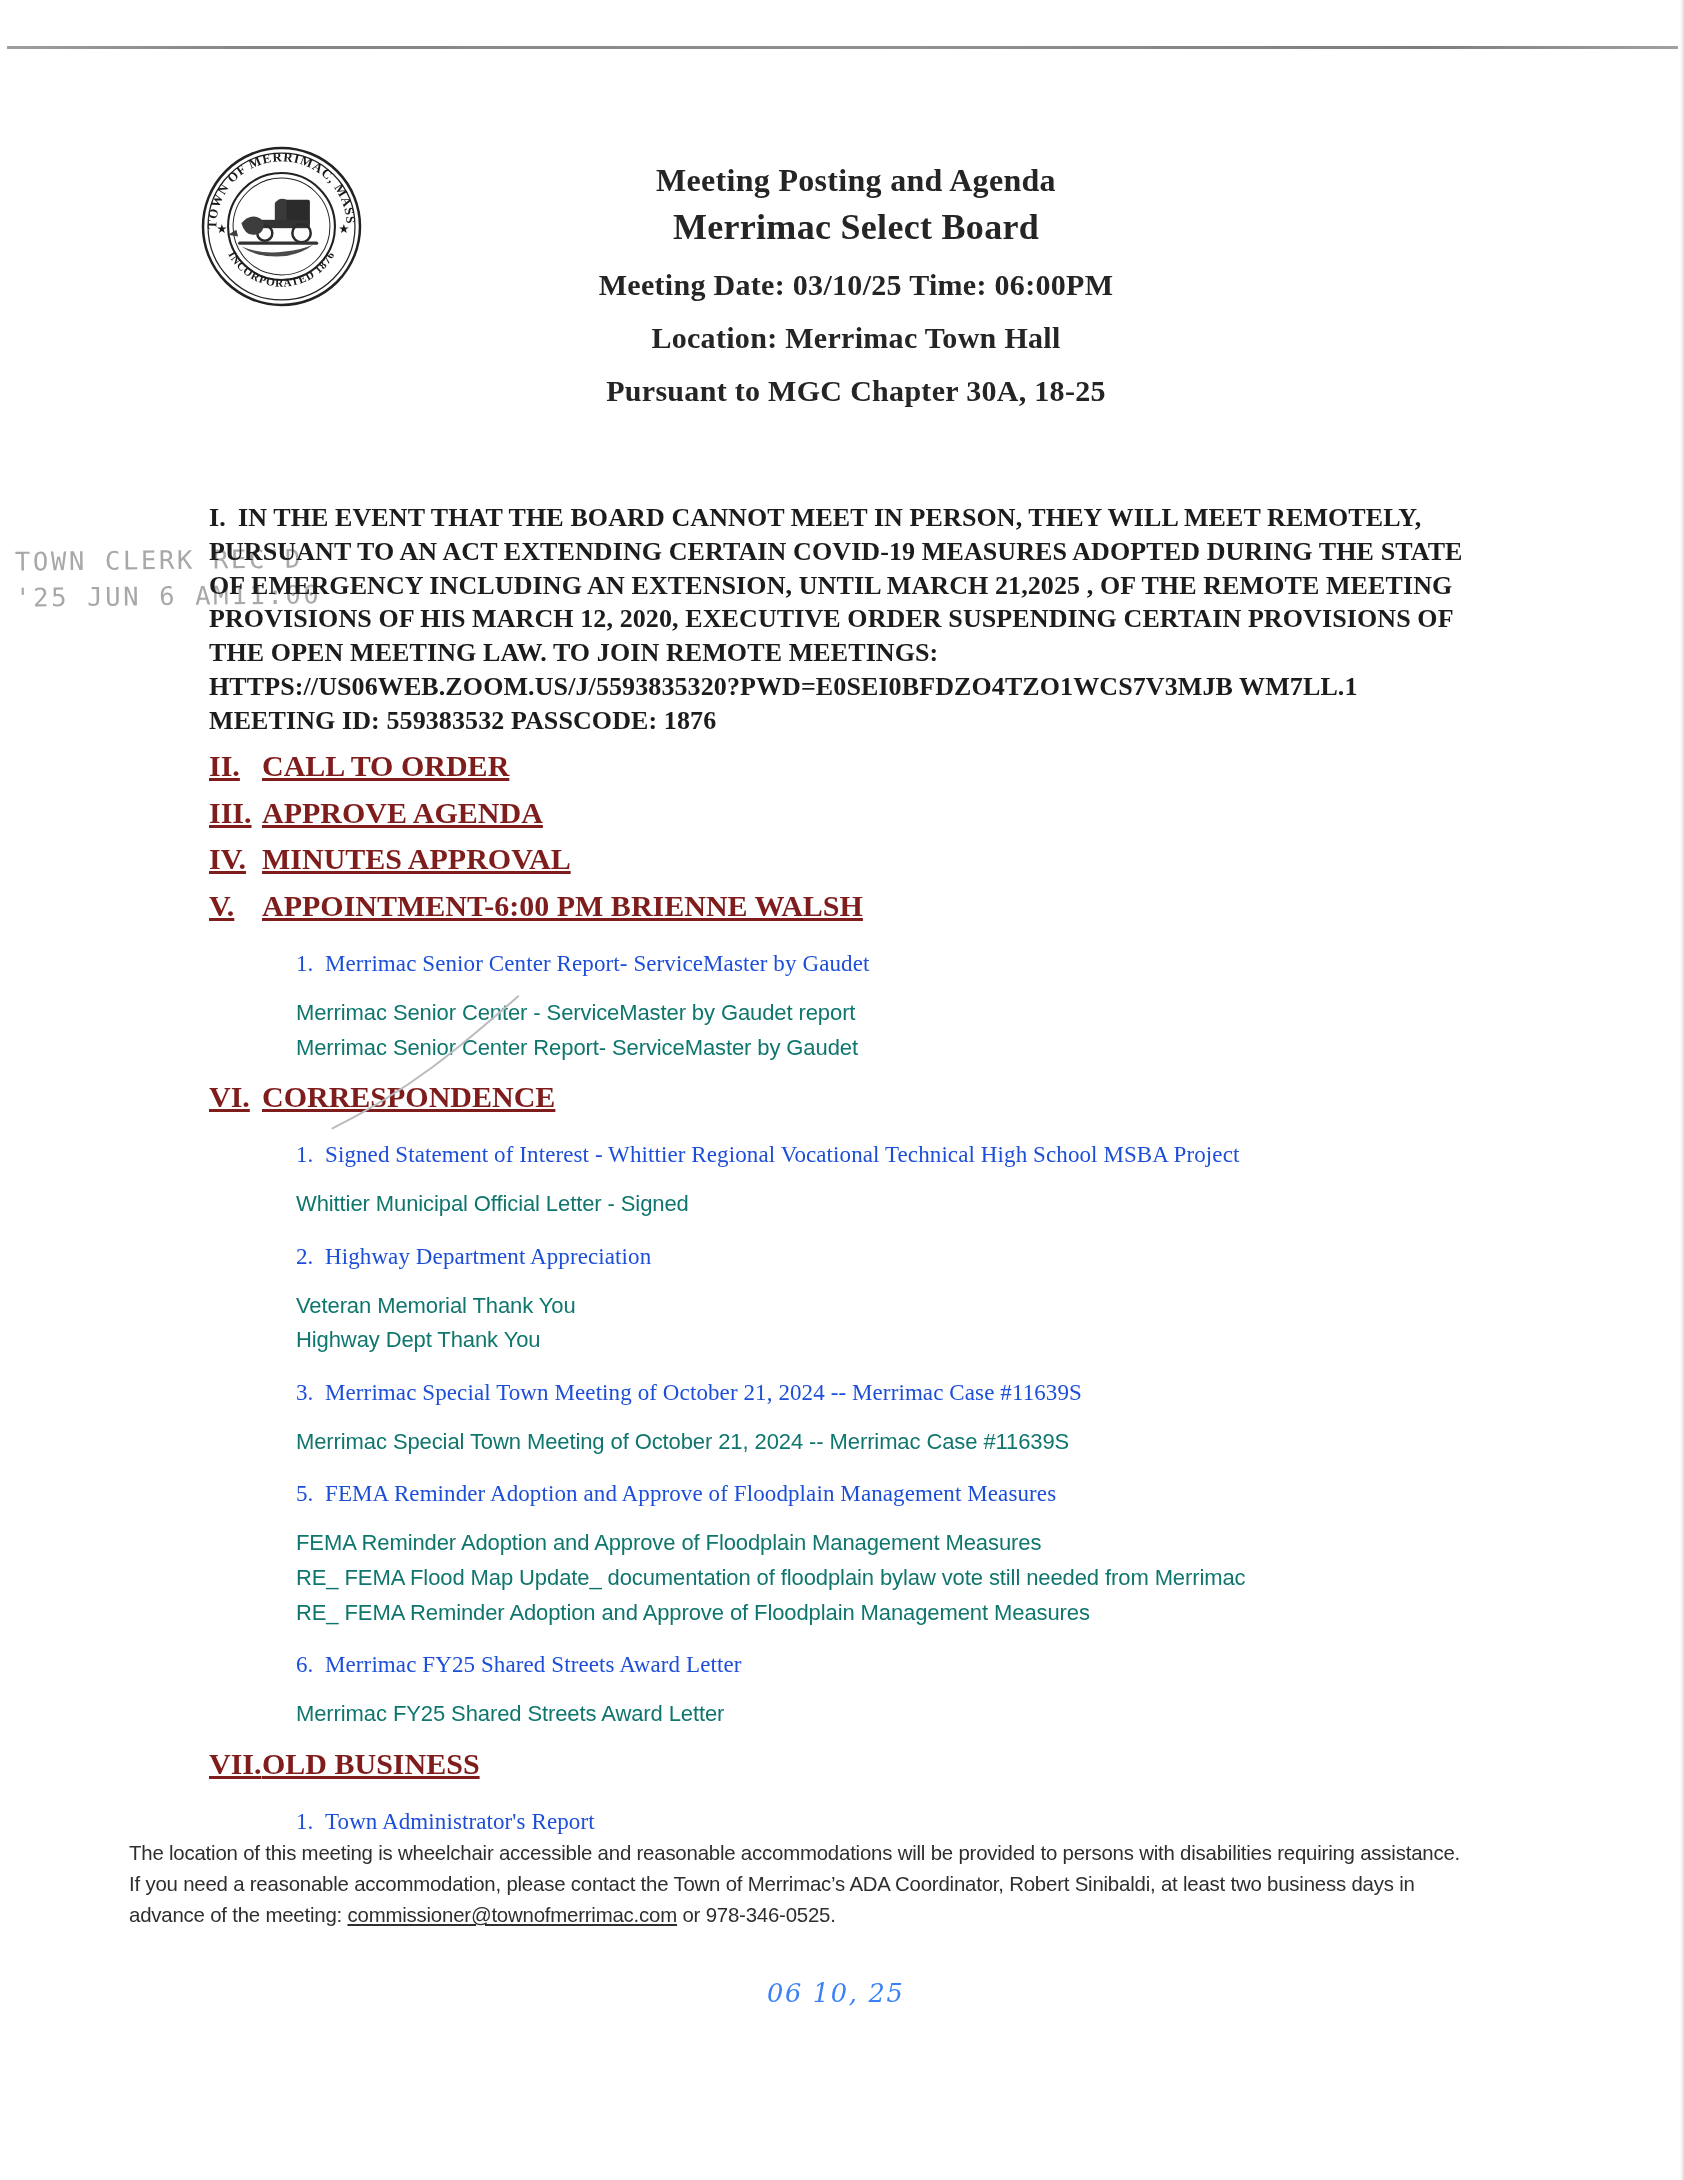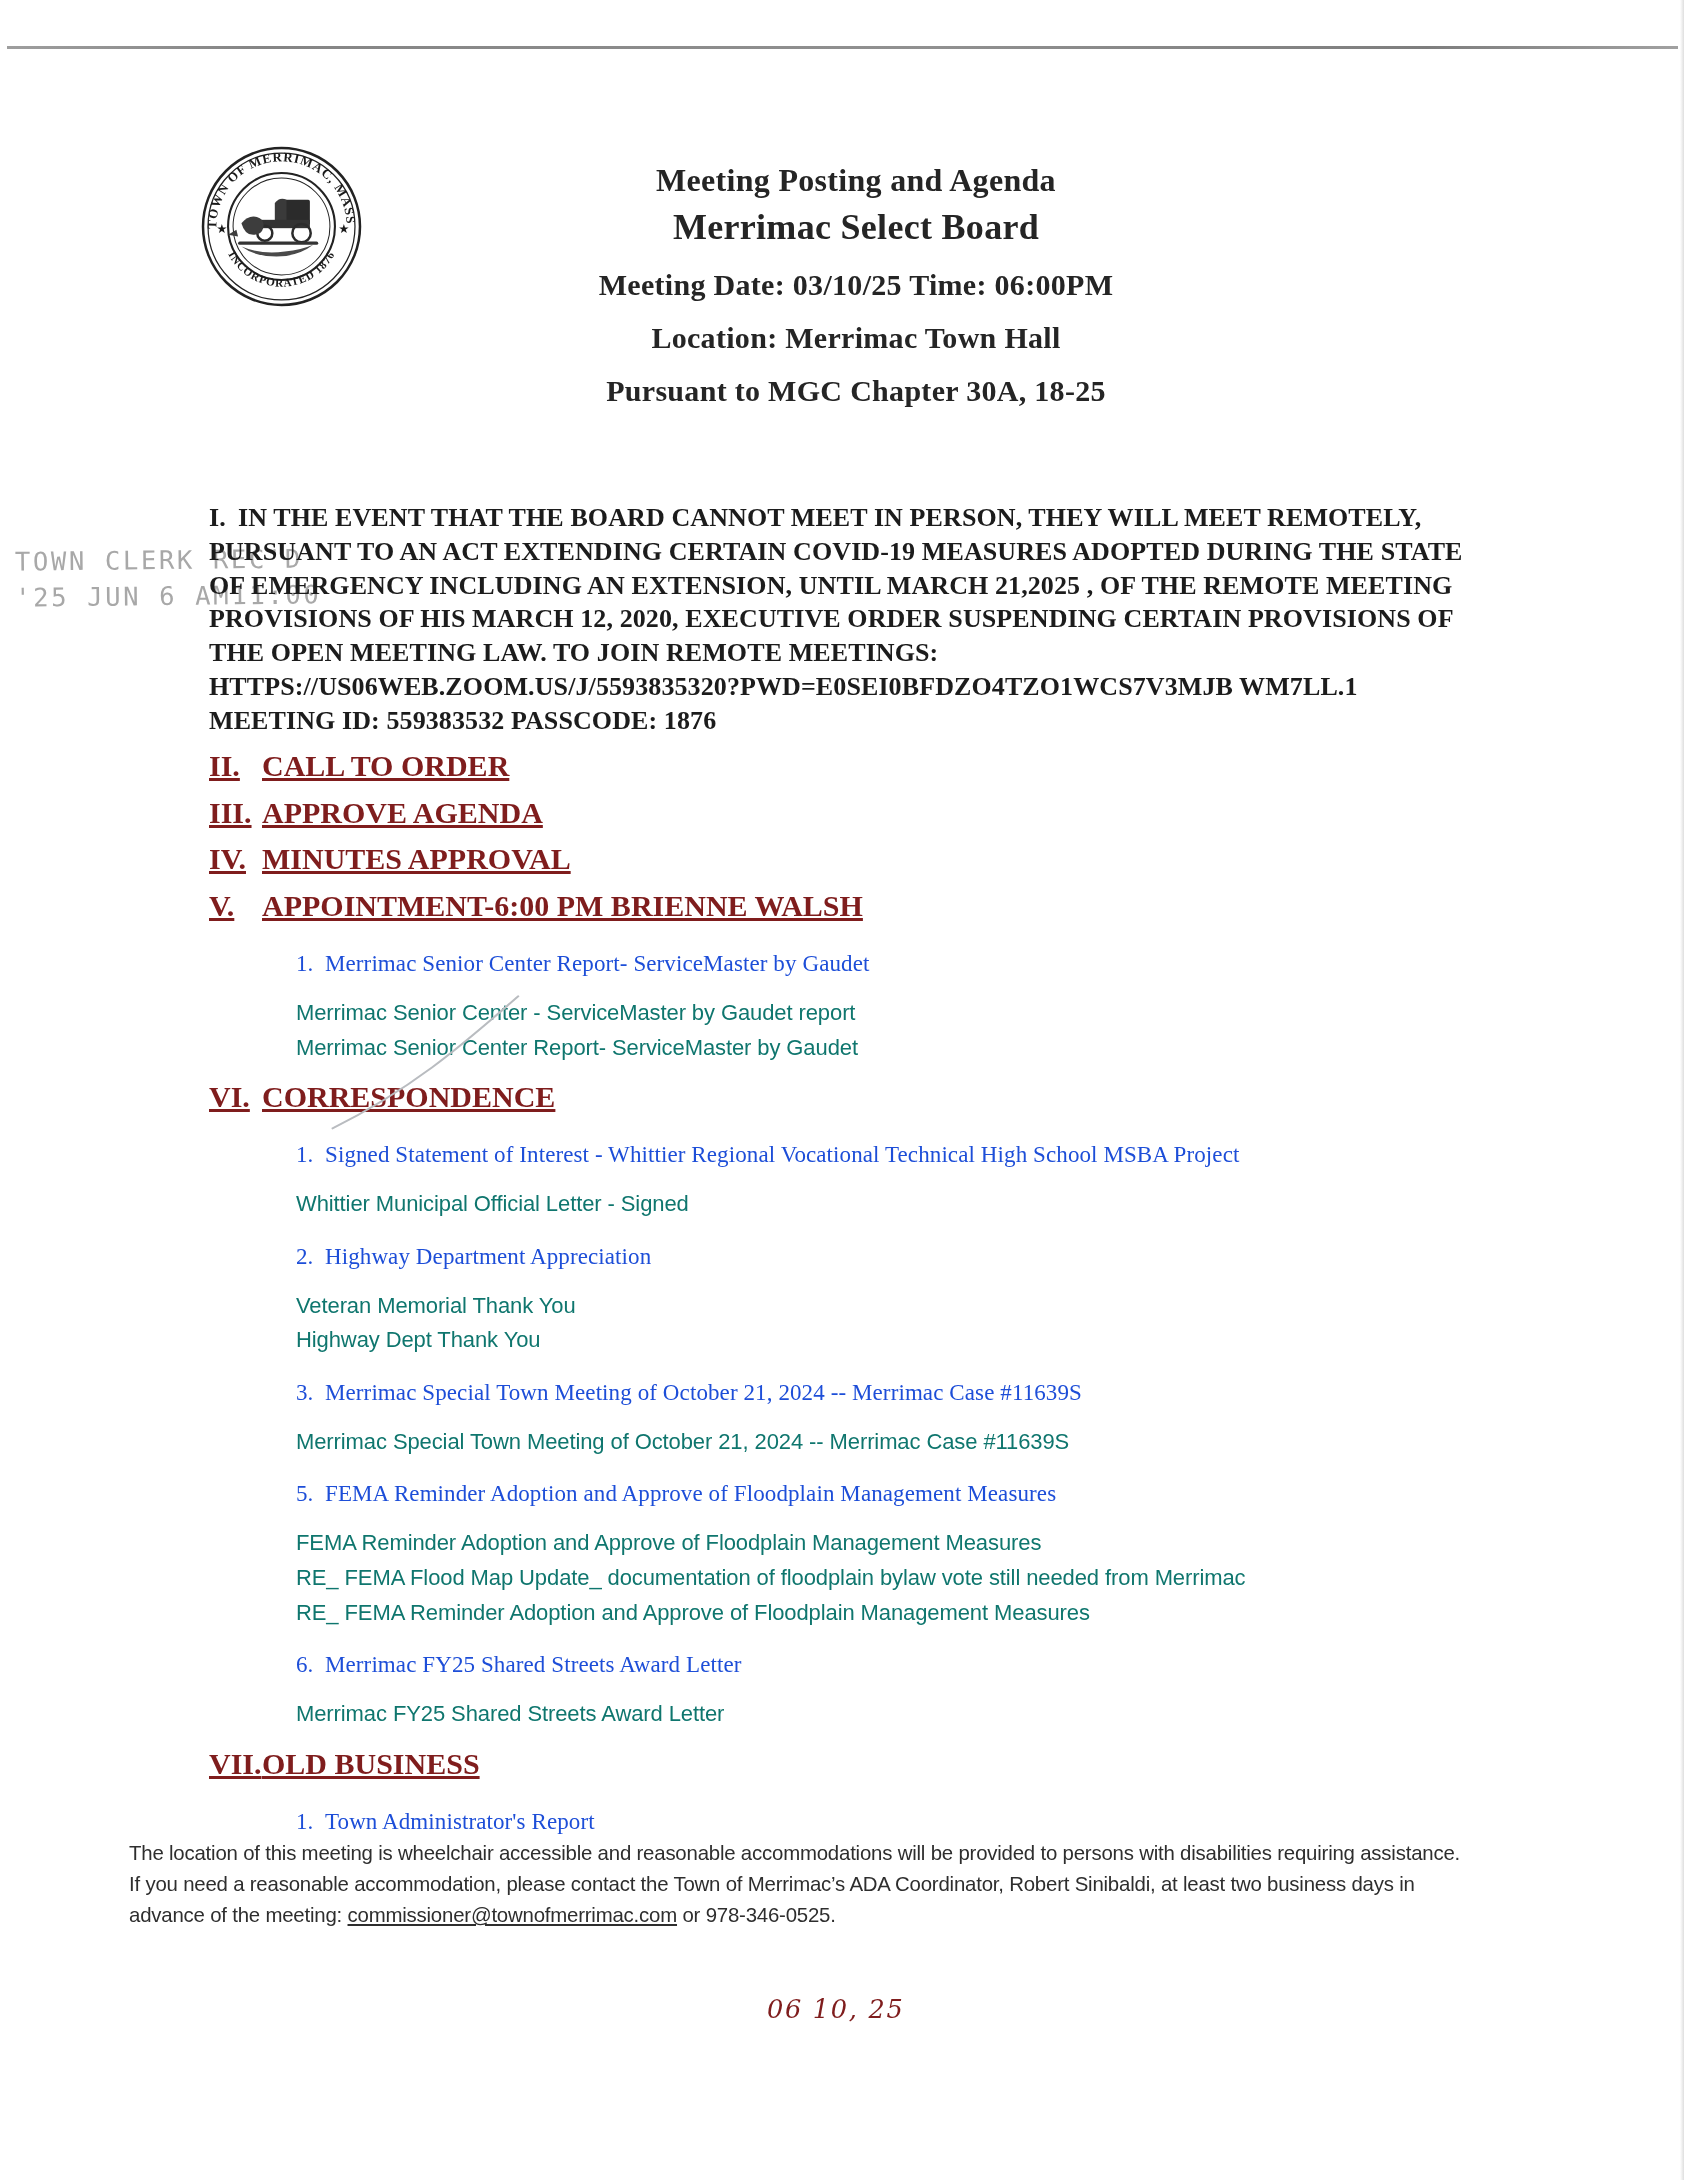--- a/index.html
+++ b/index.html
@@ -158,23 +158,22 @@
     text-decoration: underline;
     color: #2e2e2e;
   }
   .hand-date {
     position: absolute;
     left: 767px;
     top: 1978px;
     font-family: "DejaVu Serif", serif;
     font-style: italic;
     font-size: 25.6px;
-    color: #7f1d1d;
+    color: #3b82f6;
     letter-spacing: 1.7px;
-    margin-top: 16px;
   }
 </style>
 </head>
 <body>
 
 <div class="page">
 
   <div class="scan-edge-top"></div>
   <div class="scan-edge-right"></div>
 

